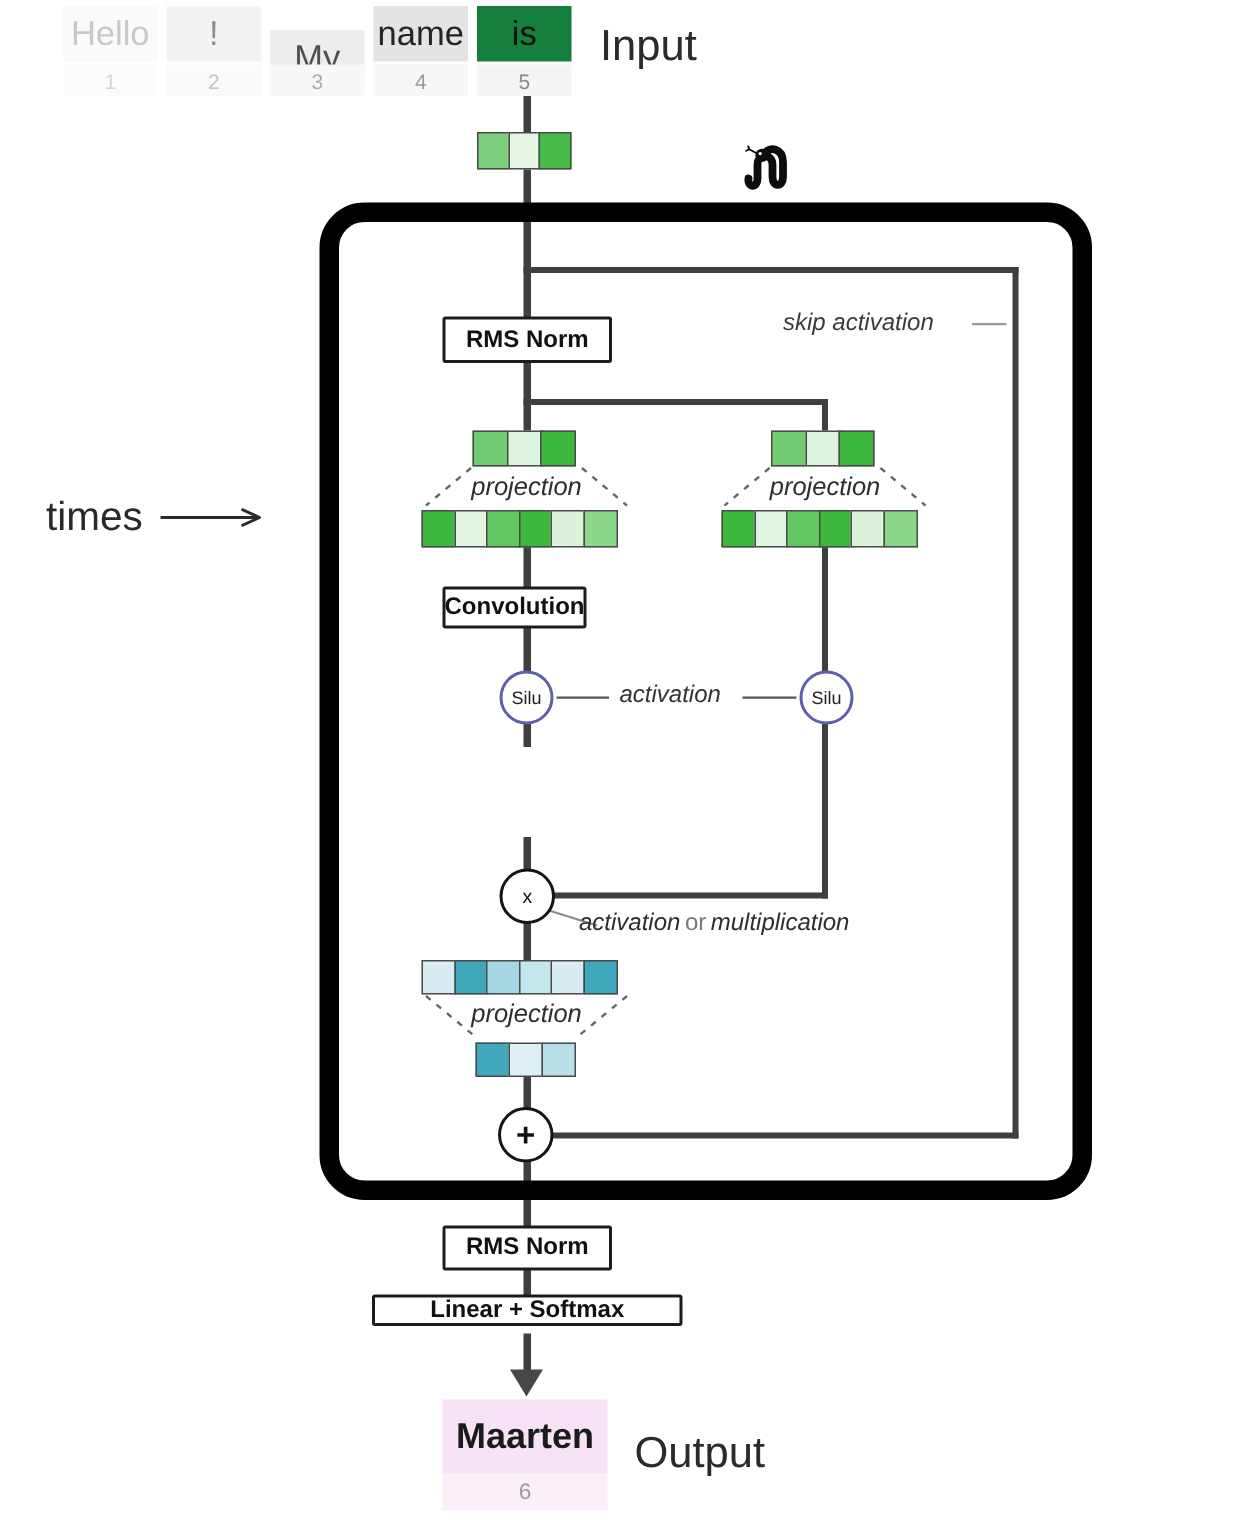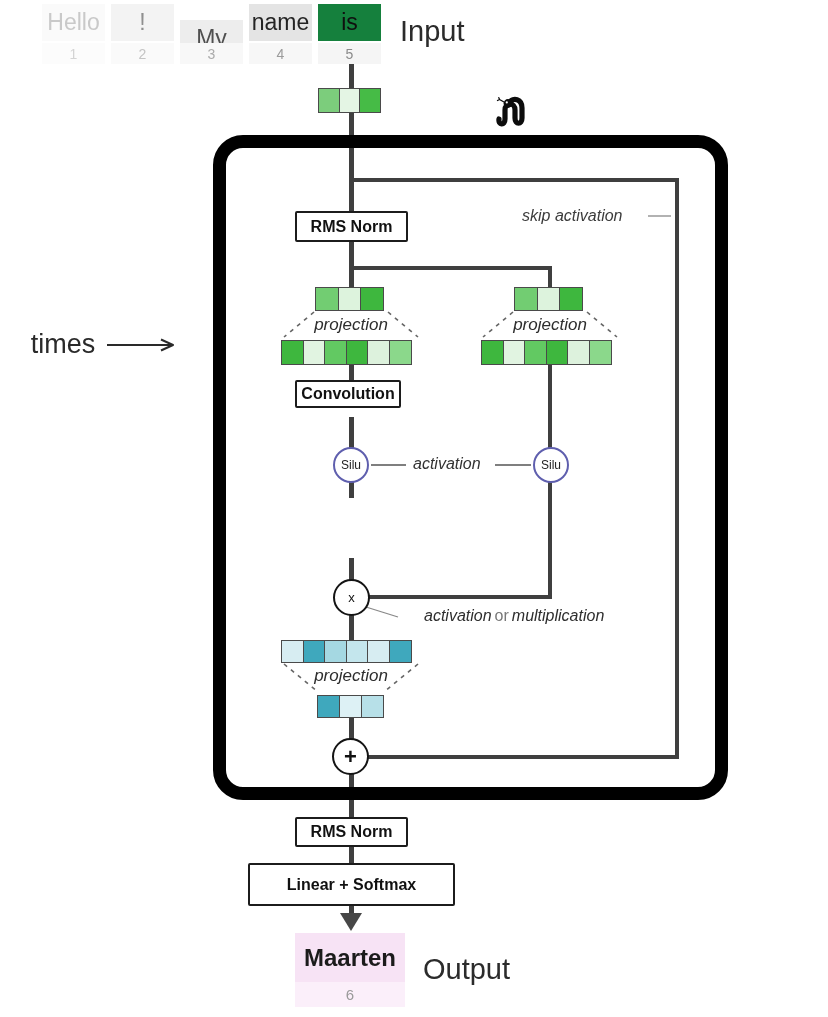--- a/index.html
+++ b/index.html
@@ -218,36 +218,36 @@
       <div class="cell" style="background: rgb(221, 241, 245);"></div>
       <div class="cell" style="background: rgb(183, 224, 232);"></div>
     </div>
 
   <div class="opbox" style="left:295px;top:211px;width:113px;height:31px">RMS Norm</div>
   <div class="skip-label" style="left:522px;top:207px">skip activation</div>
 
   <div class="proj-label" style="left:291px;top:315px">projection</div>
   <div class="proj-label" style="left:490px;top:315px">projection</div>
 
-  <div class="opbox" style="left:295px;top:380px;width:106px;height:28px">Convolution</div>
+  <div class="opbox" style="left:295px;top:391px;width:96px;height:28px">Convolution</div>
 
   <div class="circle silu" style="left:333px;top:447px">Silu</div>
   <div class="circle silu" style="left:533px;top:447px">Silu</div>
   <div class="act-label" style="left:413px;top:455px">activation</div>
 
 
   <div class="circle opcircle" style="left:333px;top:579px;font-size:13px">x</div>
-  <div class="gate-label" style="left:424px;top:607px">
+  <div class="gate-label" style="left:386px;top:607px">
     <span class="ital">activation</span><span class="or">or</span><span class="ital">multiplication</span>
   </div>
 
   <div class="proj-label" style="left:291px;top:666px">projection</div>
 
   <div class="circle opcircle" style="left:332px;top:738px;font-size:22px;font-weight:bold">+</div>
 
   <div class="opbox" style="left:295px;top:817px;width:113px;height:30px">RMS Norm</div>
-  <div class="opbox" style="left:248px;top:863px;width:207px;height:43px">Linear + Softmax</div>
+  <div class="opbox" style="left:248px;top:863px;width:207px;height:21px">Linear + Softmax</div>
 
   <div class="outtok">Maarten</div>
   <div class="outnum">6</div>
   <div class="big-label" style="left:423px;top:953px">Output</div>
 
 </div>
 
 </body></html>

